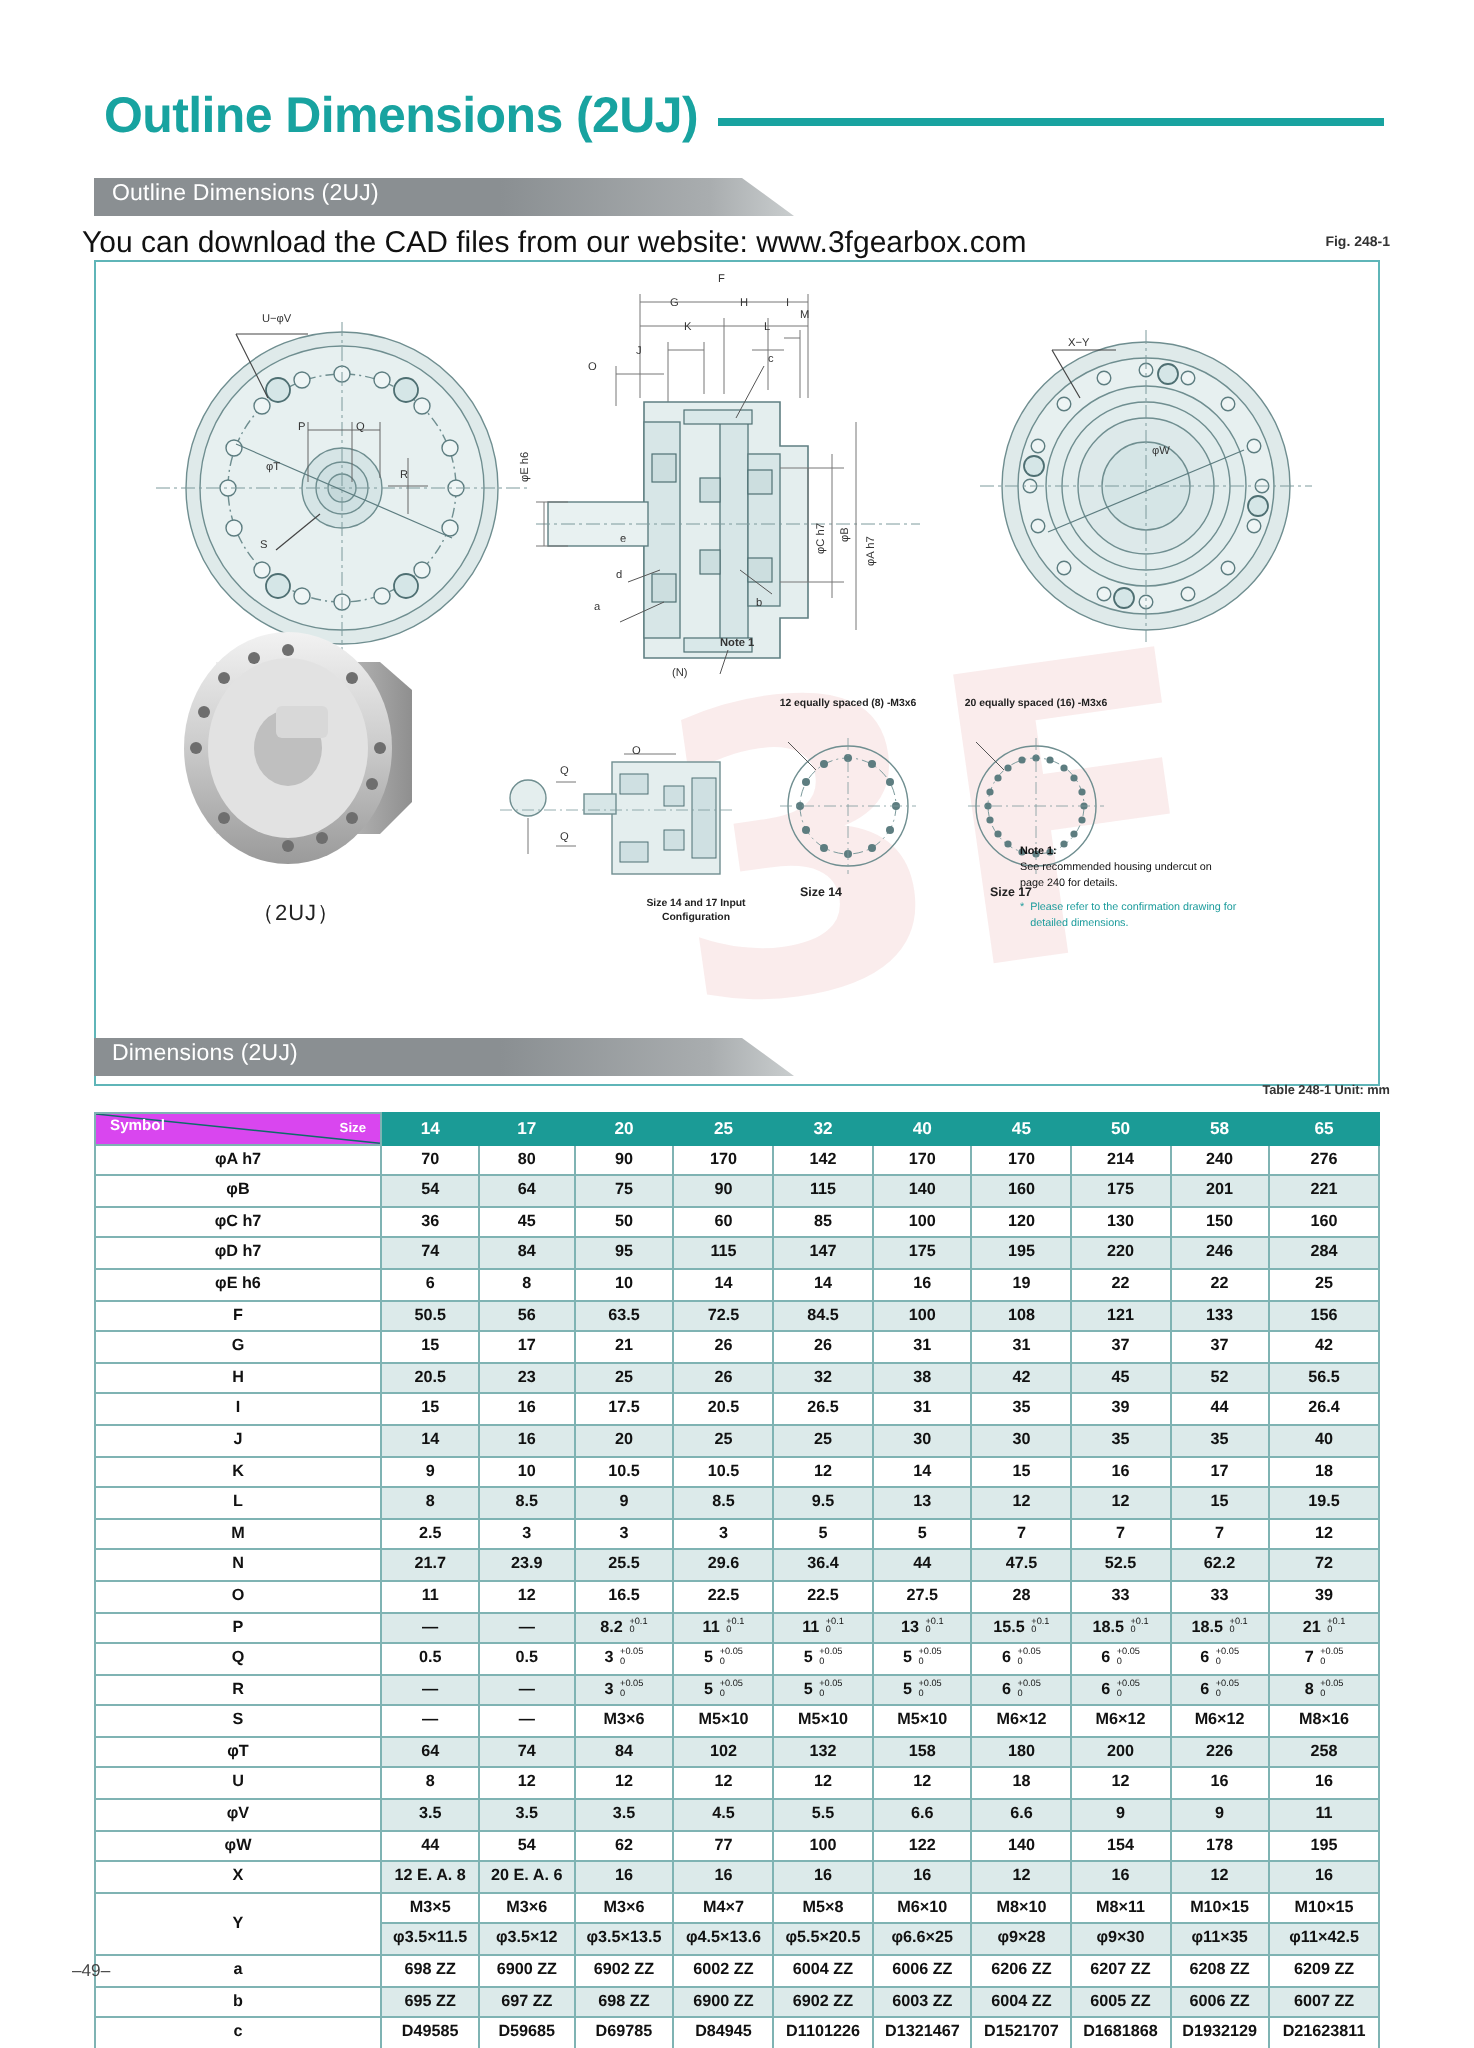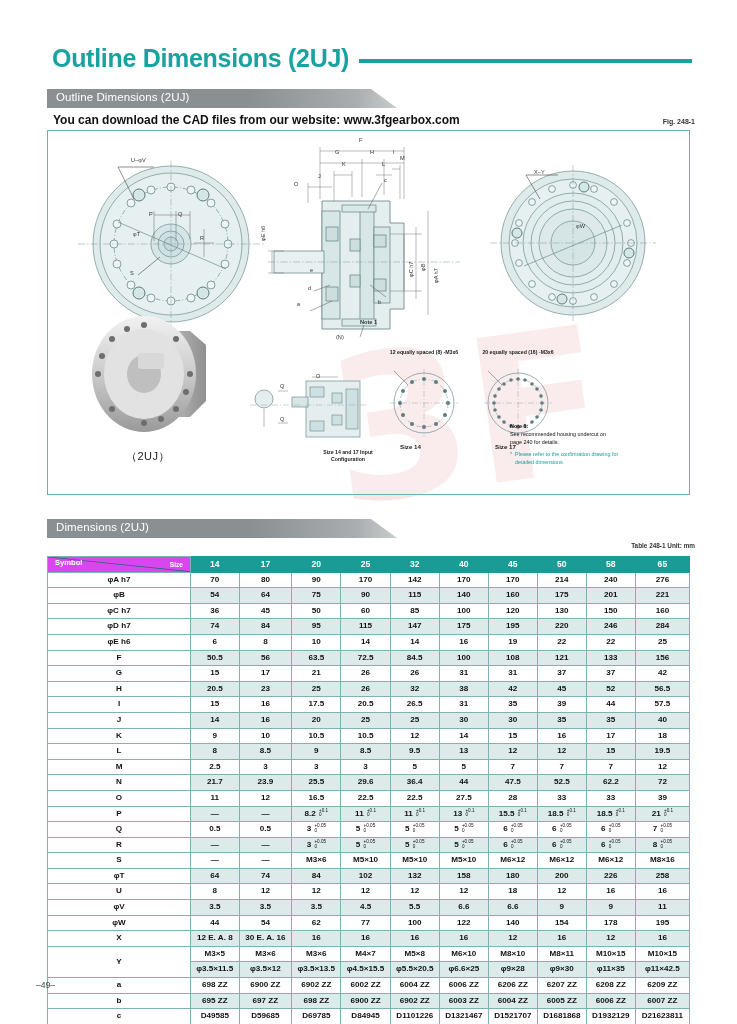--- a/index.html
+++ b/index.html
@@ -49,32 +49,32 @@
     content:""; position:absolute; right:0; top:0;
     border-left:26px solid transparent;
     border-top:19px solid #ffffff;
   }
   .sec-bar .bar-label {
     position:absolute; left:9px; top:2px;
     color:#fff; font-size:11.5px; letter-spacing:.1px;
   }
 
   .cad-line {
-    position:absolute; left:53px; top:113px; z-index:2;
-    font-size:12px; font-weight:bold; color:#111;
+    position:absolute; left:41px; top:113px; z-index:2;
+    font-size:15px; font-weight:normal; color:#111;
   }
   .fig-label {
     position:absolute; right:42px; top:118px; z-index:2;
     font-size:7px; font-weight:bold; color:#333;
   }
 
   
   .draw-frame {
     position:absolute; left:47px; top:130px;
-    width:643px; height:365px;
+    width:643px; height:413px;
     border:1px solid #5fb5b8; background:rgba(255,255,255,.25);
     z-index:1;
   }
   .draw-inner { position:absolute; inset:0; }
 
   .dlabel {
     position:absolute; font-size:5.6px; color:#333;
     font-family:"Liberation Sans", sans-serif; white-space:nowrap;
   }
   .dlabel-b { font-weight:bold; }
@@ -673,21 +673,21 @@
         <td class="sym-cell">I</td>
         <td>15</td>
         <td>16</td>
         <td>17.5</td>
         <td>20.5</td>
         <td>26.5</td>
         <td>31</td>
         <td>35</td>
         <td>39</td>
         <td>44</td>
-        <td>57.5</td>
+        <td>26.4</td>
       </tr>
       <tr class="alt">
         <td class="sym-cell">J</td>
         <td>14</td>
         <td>16</td>
         <td>20</td>
         <td>25</td>
         <td>25</td>
         <td>30</td>
         <td>30</td>
@@ -860,21 +860,21 @@
         <td>100</td>
         <td>122</td>
         <td>140</td>
         <td>154</td>
         <td>178</td>
         <td>195</td>
       </tr>
       <tr class="alt">
         <td class="sym-cell">X</td>
         <td class="ea">12 E. A. 8</td>
-        <td class="ea">30 E. A. 16</td>
+        <td class="ea">20 E. A. 6</td>
         <td>16</td>
         <td>16</td>
         <td>16</td>
         <td>16</td>
         <td>12</td>
         <td>16</td>
         <td>12</td>
         <td>16</td>
       </tr>
       <tr>
@@ -887,21 +887,21 @@
         <td>M6×10</td>
         <td>M8×10</td>
         <td>M8×11</td>
         <td>M10×15</td>
         <td>M10×15</td>
       </tr>
       <tr class="alt">
         <td>φ3.5×11.5</td>
         <td>φ3.5×12</td>
         <td>φ3.5×13.5</td>
-        <td>φ4.5×15.5</td>
+        <td>φ4.5×13.6</td>
         <td>φ5.5×20.5</td>
         <td>φ6.6×25</td>
         <td>φ9×28</td>
         <td>φ9×30</td>
         <td>φ11×35</td>
         <td>φ11×42.5</td>
       </tr>
       <tr>
         <td class="sym-cell">a</td>
         <td>698 ZZ</td>

